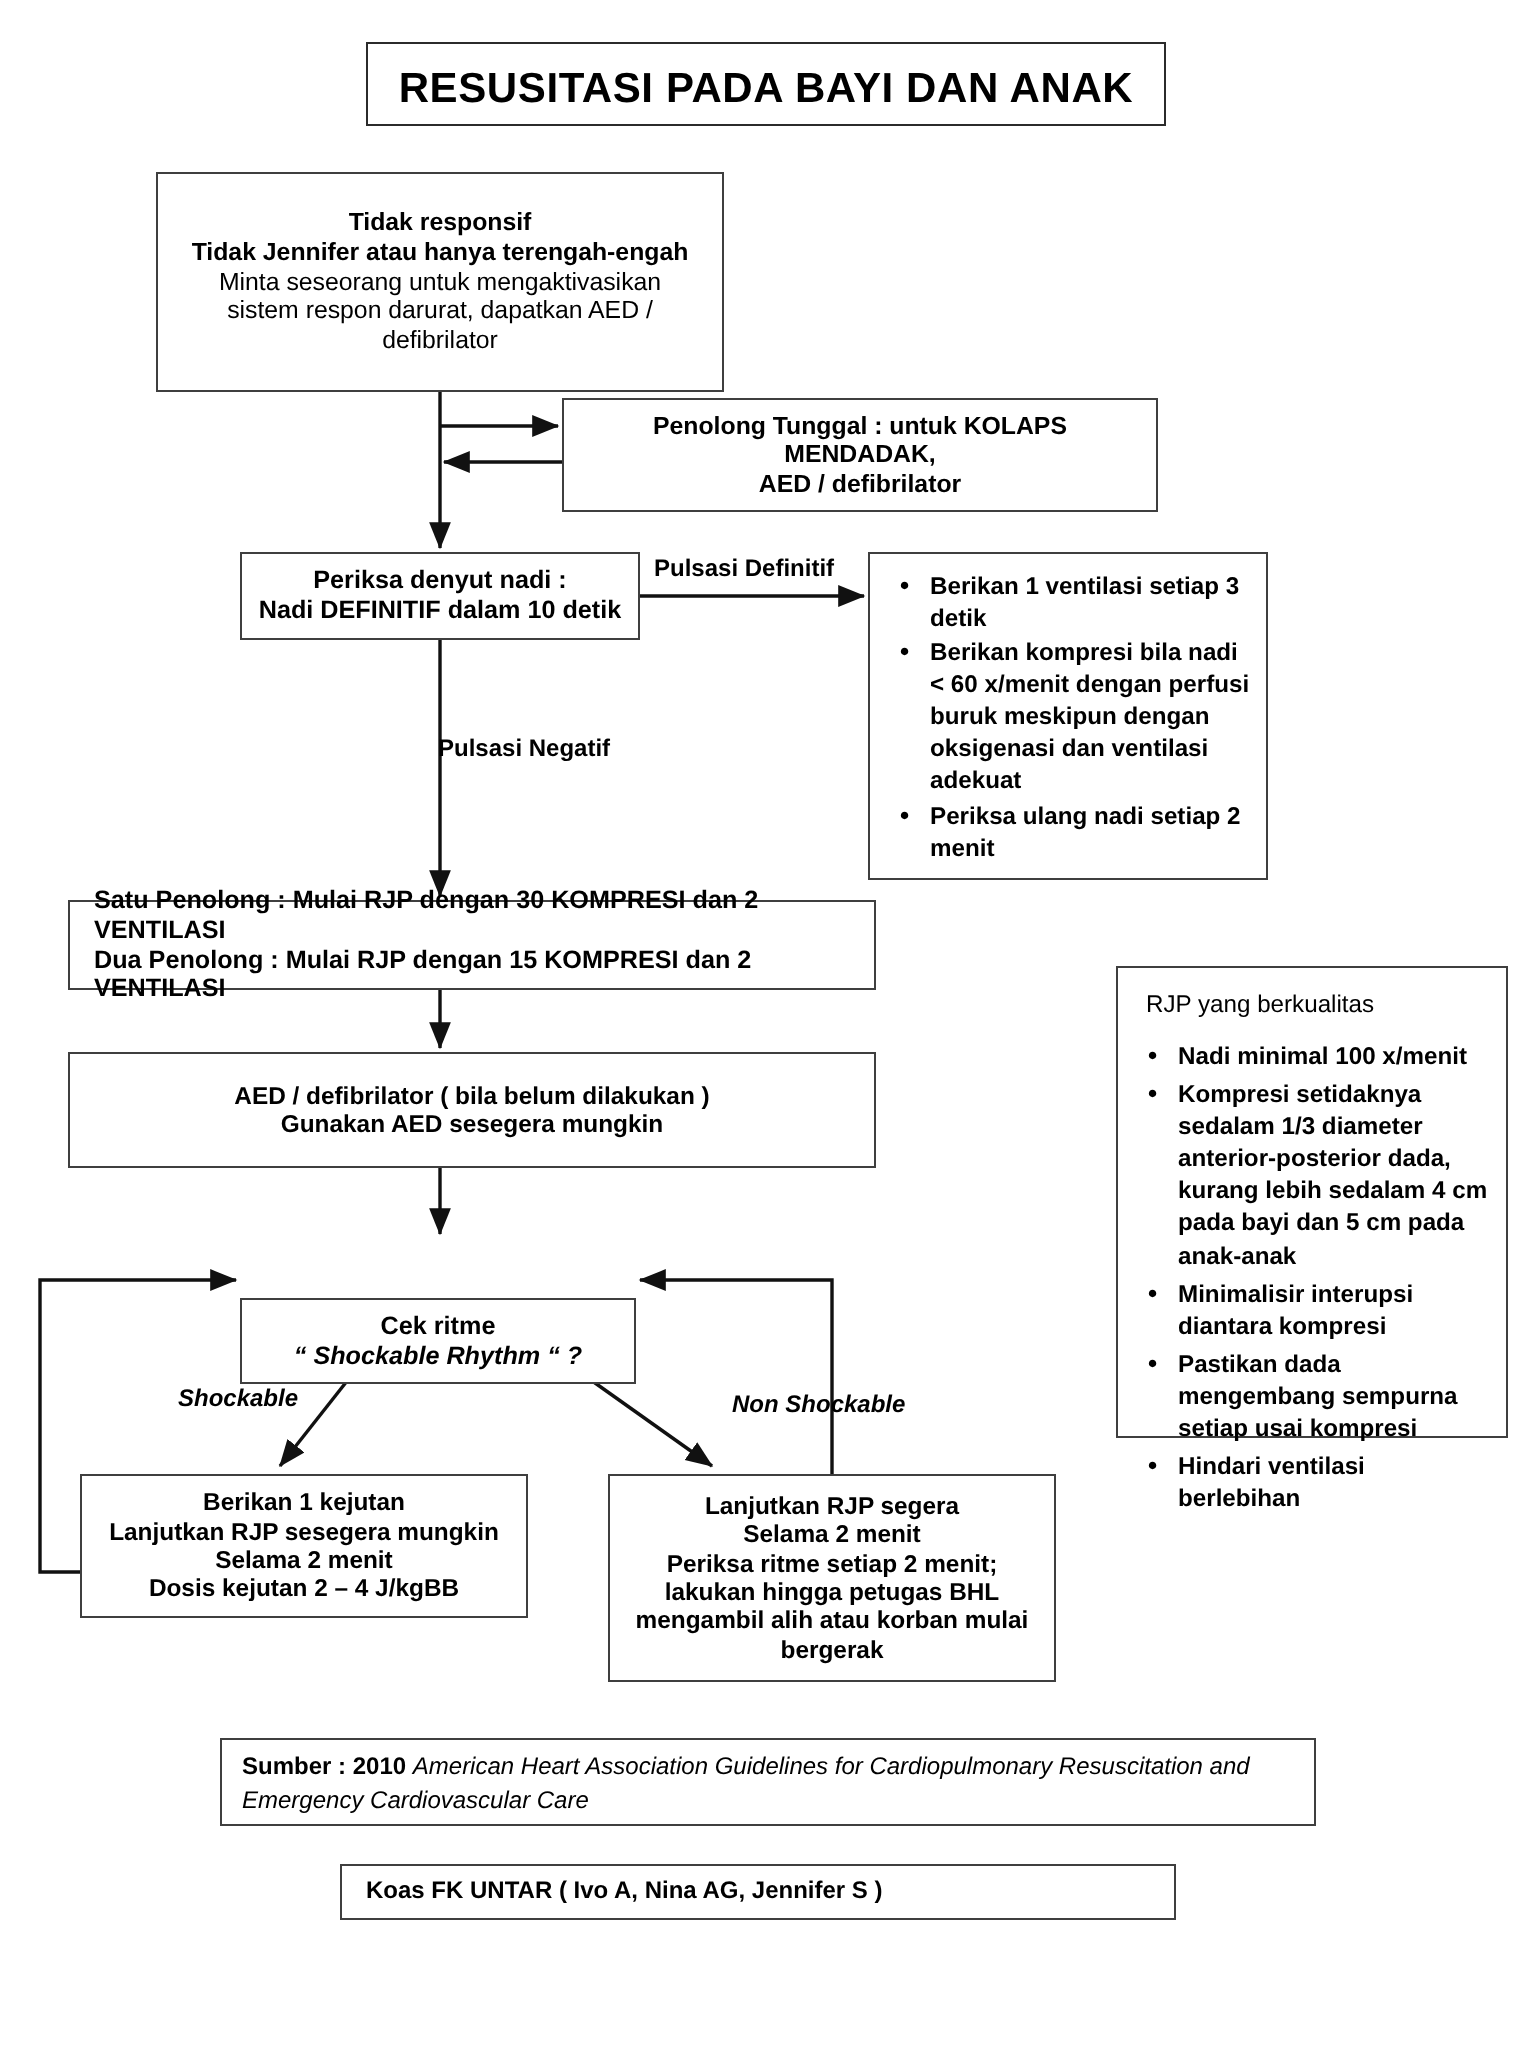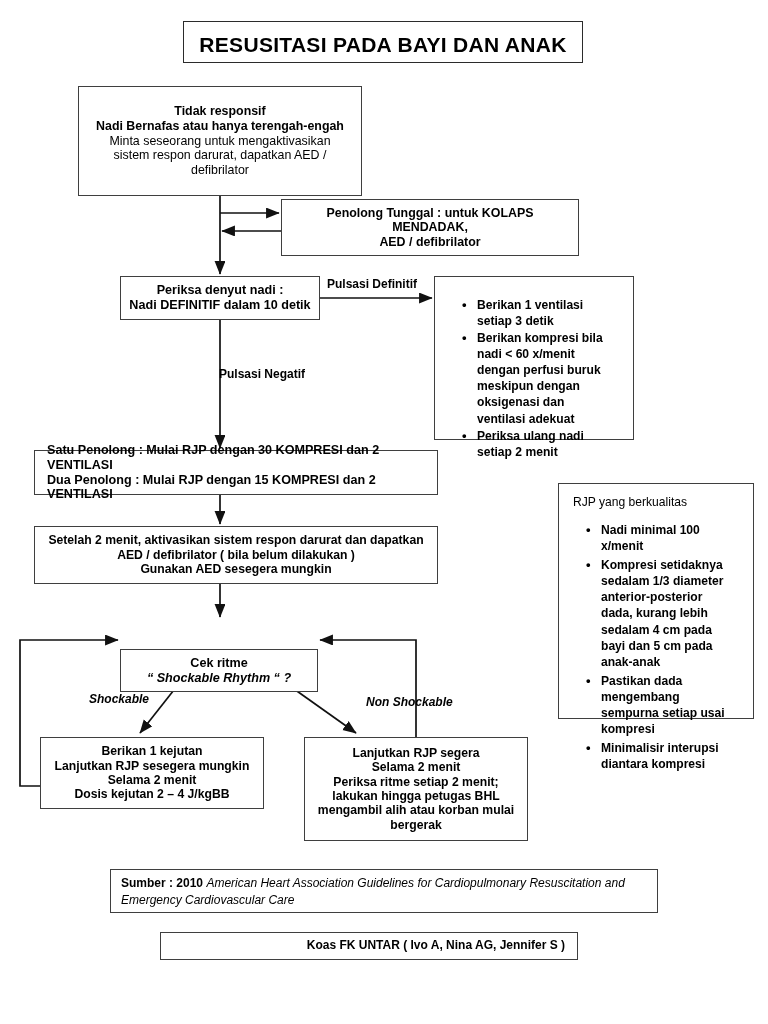--- a/index.html
+++ b/index.html
@@ -50,39 +50,39 @@
 
   
   .listbox{
     position:absolute;border:1.4px solid #3f3f3f;background:#fff;box-sizing:border-box;
     font-weight:bold;font-size:12.1px;line-height:1.33;text-align:left;
     padding:8px 8px 8px 4px;
   }
   #box-definite-pulse{left:434px;top:276px;width:200px;height:164px;}
   #box-quality-cpr{left:558px;top:483px;width:196px;height:236px;padding-top:10px;}
   #box-quality-cpr .qtitle{font-weight:normal;font-size:12.1px;padding-left:10px;margin-bottom:10px;}
-  ul.blist{margin:12px;padding:0 0 0 26px;list-style:none;}
+  ul.blist{margin:0;padding:0 0 0 26px;list-style:none;}
   ul.blist li{position:relative;margin-bottom:1px;padding-left:0;}
   ul.blist li::before{
     content:"\2022";position:absolute;left:-15px;top:-1px;font-size:13px;line-height:1.33;
   }
   #box-quality-cpr ul.blist li{margin-bottom:3px;}
 
   
   #box-source{
     left:110px;top:869px;width:548px;height:44px;
     border:1.4px solid #3f3f3f;background:#fff;box-sizing:border-box;position:absolute;
     font-size:12px;line-height:1.4;text-align:left;padding:5px 10px;
   }
   #box-source .b{font-weight:bold;}
   #box-source .it{font-style:italic;}
   #box-authors{
-    left:160px;top:932px;width:418px;height:28px;
+    left:170px;top:932px;width:418px;height:28px;
     border:1.4px solid #3f3f3f;background:#fff;box-sizing:border-box;position:absolute;
-    font-size:12px;font-weight:bold;text-align:right;padding:5px 12px;
+    font-size:12px;font-weight:bold;text-align:left;padding:5px 12px;
   }
 
   
   .elabel{position:absolute;font-size:12px;font-weight:bold;white-space:nowrap;}
   #label-definite{left:327px;top:277px;}
   #label-negative{left:219px;top:367px;}
   #label-shockable{left:89px;top:692px;font-style:italic;}
   #label-nonshockable{left:366px;top:695px;font-style:italic;}
 
   
@@ -123,21 +123,21 @@
 
     <polyline points="416,737 416,640 320,640" marker-end="url(#ah)"></polyline>
   </svg>
 
   <div class="box" id="title-box">
     <span class="ln">RESUSITASI PADA BAYI DAN ANAK</span>
   </div>
 
   <div class="box" id="box-unresponsive">
     <span class="ln">Tidak responsif</span>
-    <span class="ln">Nadi Bernafas atau hanya terengah-engah</span>
+    <span class="ln">Tidak Jennifer atau hanya terengah-engah</span>
     <span class="ln reg">Minta seseorang untuk mengaktivasikan</span>
     <span class="ln reg">sistem respon darurat, dapatkan AED /</span>
     <span class="ln reg">defibrilator</span>
   </div>
 
   <div class="box" id="box-single-rescuer">
     <span class="ln">Penolong Tunggal : untuk KOLAPS MENDADAK,</span>
     <span class="ln">AED / defibrilator</span>
   </div>
 
@@ -153,21 +153,20 @@
       <li>Periksa ulang nadi setiap 2 menit</li>
     </ul>
   </div>
 
   <div class="box" id="box-one-two-rescuer">
     <span class="ln" style="text-align:left">Satu Penolong  : Mulai RJP dengan 30 KOMPRESI dan 2 VENTILASI</span>
     <span class="ln" style="text-align:left">Dua Penolong  : Mulai RJP dengan 15 KOMPRESI dan 2 VENTILASI</span>
   </div>
 
   <div class="box" id="box-after-2min">
-    <span class="ln">Setelah 2 menit, aktivasikan sistem respon darurat dan dapatkan</span>
     <span class="ln">AED / defibrilator ( bila belum dilakukan )</span>
     <span class="ln">Gunakan AED sesegera mungkin</span>
   </div>
 
   <div class="box" id="box-check-rhythm">
     <span class="ln">Cek ritme</span>
     <span class="ln" style="font-style:italic">“ Shockable Rhythm “ ?</span>
   </div>
 
   <div class="box" id="box-shockable">
@@ -184,22 +183,23 @@
     <span class="ln">lakukan hingga petugas BHL</span>
     <span class="ln">mengambil alih atau korban mulai</span>
     <span class="ln">bergerak</span>
   </div>
 
   <div class="listbox" id="box-quality-cpr">
     <div class="qtitle">RJP yang berkualitas</div>
     <ul class="blist">
       <li>Nadi minimal 100 x/menit</li>
       <li>Kompresi setidaknya sedalam 1/3 diameter anterior-posterior dada, kurang lebih sedalam 4 cm pada bayi dan 5 cm pada anak-anak</li>
+      <li>Minimalisir interupsi diantara kompresi</li>
       <li>Pastikan dada mengembang sempurna setiap usai kompresi</li>
-      <li>Minimalisir interupsi diantara kompresi</li>
+      <li>Hindari ventilasi berlebihan</li>
     </ul>
   </div>
 
   <div class="elabel" id="label-definite">Pulsasi Definitif</div>
   <div class="elabel" id="label-negative">Pulsasi  Negatif</div>
   <div class="elabel" id="label-shockable">Shockable</div>
   <div class="elabel" id="label-nonshockable">Non Shockable</div>
 
   <div id="box-source">
     <span class="b">Sumber : 2010</span><span class="it">&nbsp;</span><span class="it">American Heart Association Guidelines for Cardiopulmonary Resuscitation and Emergency Cardiovascular Care</span>

